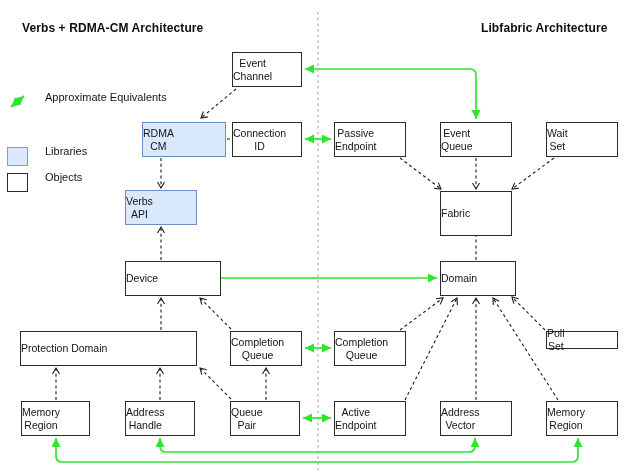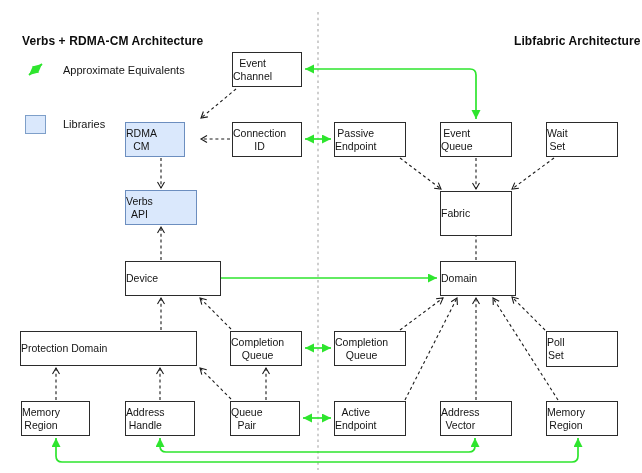--- a/index.html
+++ b/index.html
@@ -8,41 +8,41 @@
     width:642px;height:473px;
     background:#ffffff;
     font-family:"Liberation Sans", sans-serif;
     color:#111;
     overflow:hidden;
   }
   .wires{position:absolute;left:0;top:0;width:642px;height:473px;}
   .title{
     position:absolute;
     font-size:12px;font-weight:bold;color:#0d0d0d;
-    white-space:nowrap;letter-spacing:0.1px;margin-top:13px;
+    white-space:nowrap;letter-spacing:0.1px;
   }
   .node{
     position:absolute;
     background:#ffffff;
     border:1.2px solid #2b2b2b;
     box-sizing:border-box;
     display:flex;align-items:center;justify-content:flex-start;
     text-align:center;
   }
   .node span{
     font-size:10.5px;line-height:1.2;color:#141414;
     white-space:pre-line;
   }
   .node.lib{
     background:#dae8fc;
     border:1.2px solid #6c8ebf;
   }
   .legend-row{
-    position:absolute;left:22px;height:22px;
-    display:flex;align-items:center;
+    position:absolute;left:4px;height:22px;
+    display:flex;align-items:flex-start;margin-top:32px;
   }
   .legend-icon{
     width:27px;height:22px;flex:0 0 27px;
     display:flex;align-items:center;justify-content:center;
   }
   .legend-label{
     margin-left:14px;font-size:11px;color:#141414;white-space:nowrap;
   }
   .swatch{width:21px;height:19px;box-sizing:border-box;}
   .swatch.lib-swatch{background:#dae8fc;border:1.4px solid #7e9fc9;}
@@ -92,45 +92,51 @@
       <path d="M476,260 L476,228" marker-end="url(#dep)"></path>
       <path d="M400,330 L443,298" marker-end="url(#dep)"></path>
       <path d="M405,400 L457,298" marker-end="url(#dep)"></path>
       <path d="M476,400 L476,298" marker-end="url(#dep)"></path>
       <path d="M558,400 L493,298" marker-end="url(#dep)"></path>
       <path d="M545,330 L512,297" marker-end="url(#dep)"></path>
     </g>
   </svg>
 
   <div class="title" style="left:22px;top:21px">Verbs + RDMA-CM Architecture</div>
-  <div class="title" style="left:514px;top:21px">Libfabric Architecture</div>
+  <div class="title" style="left:481px;top:21px">Libfabric Architecture</div>
 
   <div class="legend-row" style="top:59px">
     <span class="legend-icon">
       <svg width="27" height="22" viewBox="0 0 27 22">
         <path d="M7,16 L20,5" stroke="#2ee52e" stroke-width="1.8" fill="none" marker-start="url(#grn)" marker-end="url(#grn)"></path>
       </svg>
     </span>
     <span class="legend-label">Approximate Equivalents</span>
   </div>
 
 
   <div class="legend-row" style="top:113px">
     <span class="legend-icon">
       <span class="swatch lib-swatch"></span>
     </span>
     <span class="legend-label">Libraries</span>
   </div>
 
+  <div class="legend-row" style="top:139px">
+    <span class="legend-icon">
+      <span class="swatch obj-swatch"></span>
+    </span>
+    <span class="legend-label">Objects</span>
+  </div>
 
   <div class="node" style="left:232px;top:52px;width:70px;height:35px">
     <span>Event
 Channel</span>
   </div>
-  <div class="node lib" style="left:125px;top:122px;width:60px;height:35px">
+  <div class="node lib" style="left:142px;top:122px;width:84px;height:35px">
     <span>RDMA
 CM</span>
   </div>
   <div class="node" style="left:232px;top:122px;width:70px;height:35px">
     <span>Connection
 ID</span>
   </div>
   <div class="node lib" style="left:125px;top:190px;width:72px;height:35px">
     <span>Verbs
 API</span>
@@ -173,21 +179,21 @@
   <div class="node" style="left:440px;top:191px;width:72px;height:45px">
     <span>Fabric</span>
   </div>
   <div class="node" style="left:440px;top:261px;width:76px;height:35px">
     <span>Domain</span>
   </div>
   <div class="node" style="left:334px;top:331px;width:72px;height:35px">
     <span>Completion
 Queue</span>
   </div>
-  <div class="node" style="left:546px;top:331px;width:72px;height:36px">
+  <div class="node" style="left:546px;top:331px;width:72px;height:18px">
     <span>Poll
 Set</span>
   </div>
   <div class="node" style="left:334px;top:401px;width:72px;height:35px">
     <span>Active
 Endpoint</span>
   </div>
   <div class="node" style="left:440px;top:401px;width:72px;height:35px">
     <span>Address
 Vector</span>

